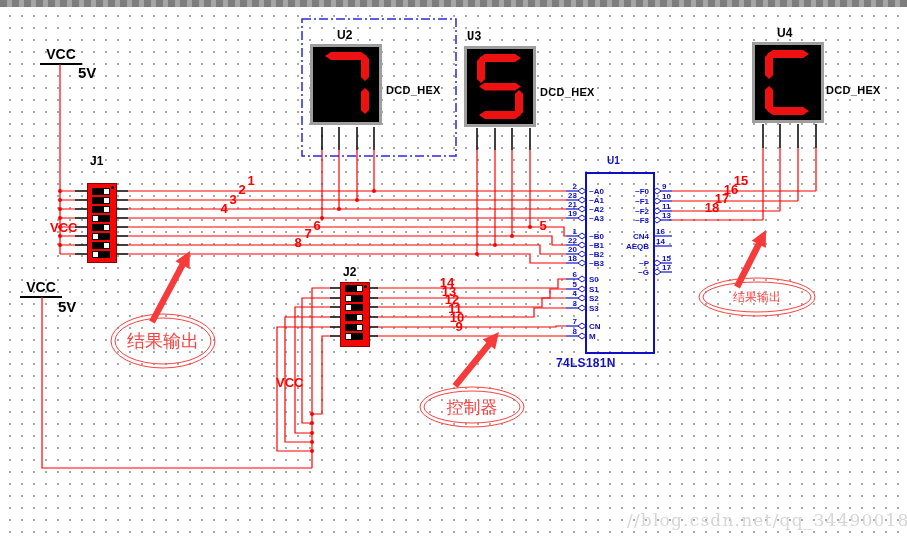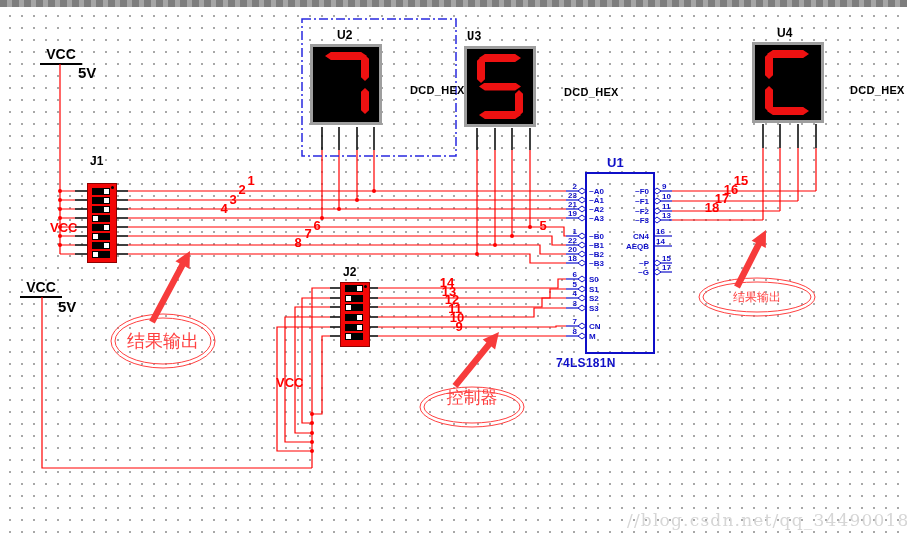--- a/index.html
+++ b/index.html
@@ -5,26 +5,26 @@
   html,body{margin:0;padding:0;background:#fff;}
   .screen{position:relative;width:907px;height:543px;overflow:hidden;
     background-color:#ffffff;
     background-image:radial-gradient(circle,#a8a8a8 0.9px,rgba(0,0,0,0) 1px);
     background-size:12px 12px;background-position:4px 10px;
     font-family:"Liberation Sans",sans-serif;}
   .topbar{position:absolute;left:0;top:0;width:907px;height:7px;
     background:repeating-linear-gradient(90deg,#7d7d7d 0 7px,#a5a5a5 7px 12px);}
   .layer{position:absolute;left:0;top:0;width:907px;height:543px;}
   .ref-label{position:absolute;font-weight:bold;font-size:12px;color:#000;white-space:nowrap;}
-  .part-label{position:absolute;font-weight:bold;font-size:11px;color:#000;white-space:nowrap;letter-spacing:0.3px;margin-left:24px;}
+  .part-label{position:absolute;font-weight:bold;font-size:11px;color:#000;white-space:nowrap;letter-spacing:0.3px;}
   .power-label{position:absolute;font-weight:bold;font-size:14px;color:#000;transform:translateX(-50%);}
   .volt-label{position:absolute;font-weight:bold;font-size:15px;color:#000;}
   .net-vcc{position:absolute;font-weight:bold;font-size:13px;color:#ff0000;}
   .chip{position:absolute;border:2px solid #0f0fc8;background:transparent;}
-  .chip-ref{position:absolute;font-weight:bold;font-size:13px;color:#0f0fc8;}
+  .chip-ref{position:absolute;font-weight:bold;font-size:10px;color:#0f0fc8;}
   .chip-part{position:absolute;font-weight:bold;font-size:12px;color:#0f0fc8;letter-spacing:0.3px;}
   .display{position:absolute;width:66px;height:75px;background:#000;border:3px solid #9e9e9e;}
   .seg{position:absolute;background:#ee1111;}
   .seg.h{clip-path:polygon(0 50%,14% 0,86% 0,100% 50%,86% 100%,14% 100%);}
   .seg.v{clip-path:polygon(50% 0,100% 14%,100% 86%,50% 100%,0 86%,0 14%);}
   .dip{position:absolute;background:#f40606;border:1px solid #8f0000;}
   .dip-row{position:absolute;left:4px;width:18px;height:7px;background:#000;}
   .dip-knob{position:absolute;top:1px;width:5px;height:5px;background:#fff;}
   .pin1dot{position:absolute;width:3px;height:3px;background:#000;border-radius:50%;}
   .callout-text{position:absolute;color:#ff4040;font-weight:normal;white-space:nowrap;
@@ -313,17 +313,17 @@
       <div class="seg v" style="left: 10px; top: 41px; width: 8px; height: 26px;"></div>
       <div class="seg h" style="left: 12px; top: 62px; width: 42px; height: 8px;"></div>
     </div>
   <div class="part-label" style="left:826px;top:84px;">DCD_HEX</div>
 
   <div class="chip-ref" style="left:607px;top:155px;">U1</div>
   <div class="chip" style="left:585px;top:172px;width:66px;height:178px;"></div>
   <div class="chip-part" style="left:556px;top:356px;">74LS181N</div>
 
   <div class="callout-text" style="left:163px;top:341px;font-size:18px;">结果输出</div>
-  <div class="callout-text" style="left:472px;top:397px;font-size:17px;">控制器</div>
+  <div class="callout-text" style="left:472px;top:407px;font-size:17px;">控制器</div>
   <div class="callout-text" style="left:757px;top:297px;font-size:12px;">结果输出</div>
 
   <div class="watermark" style="left:627px;top:510px;">//blog.csdn.net/qq_34490018</div>
 </div>
 
 </body></html>

